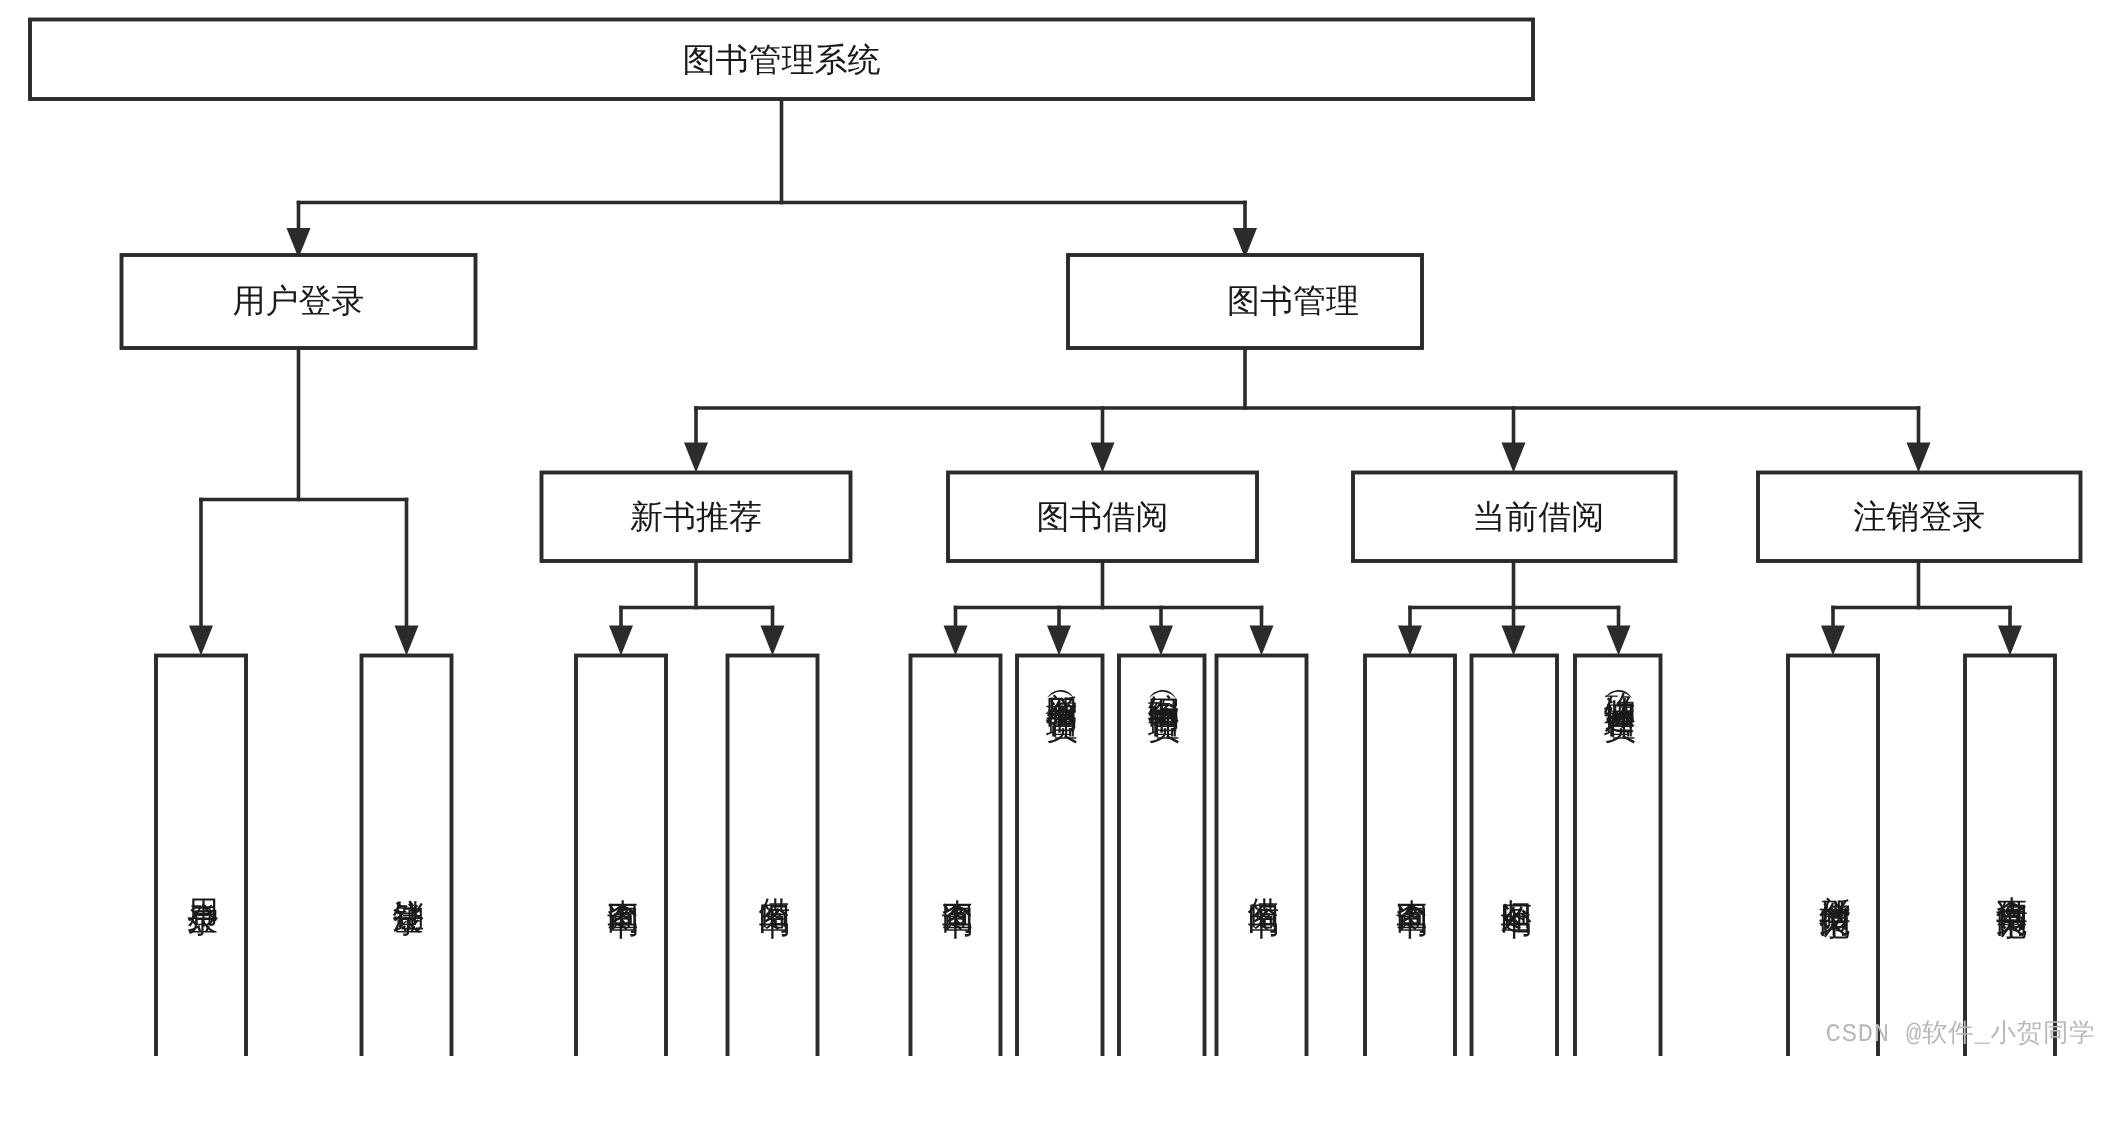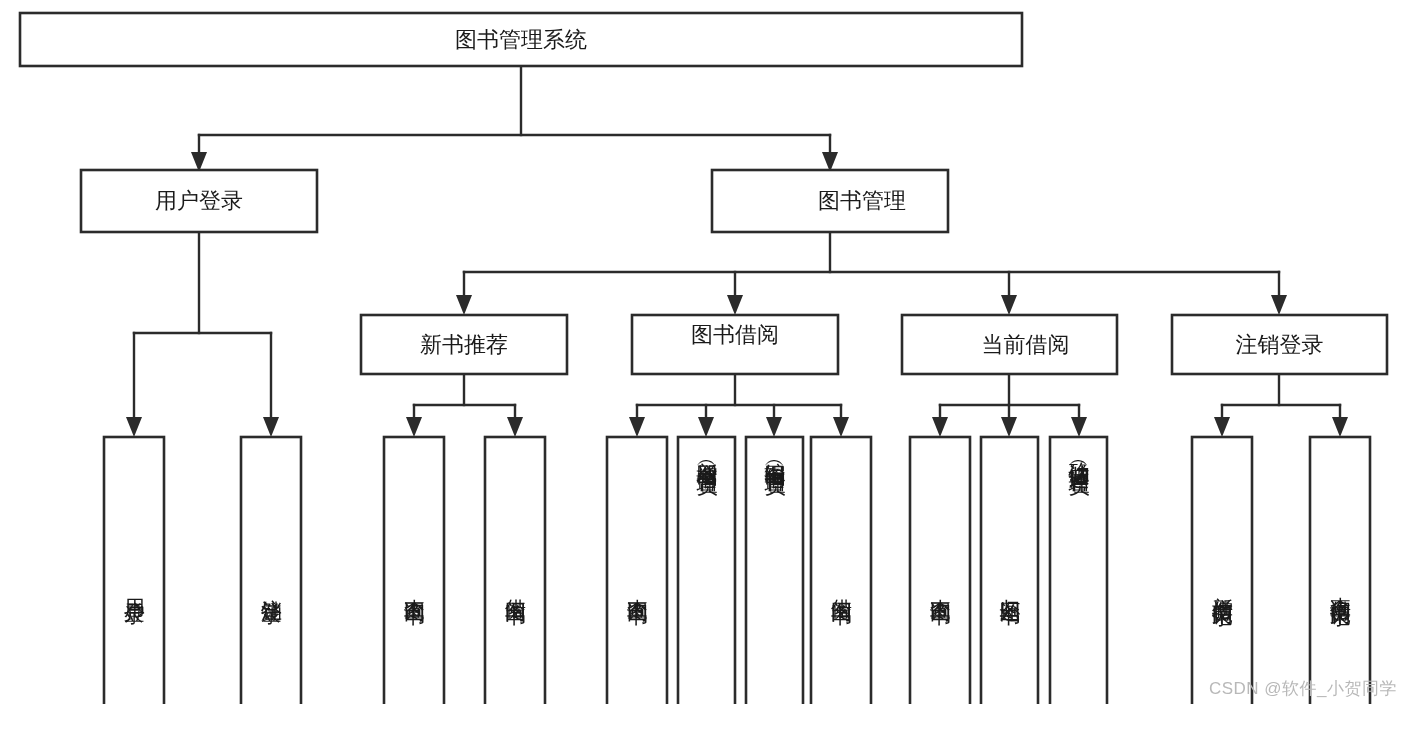--- a/index.html
+++ b/index.html
@@ -65,21 +65,21 @@
     font-family: "Liberation Sans", "DejaVu Sans", sans-serif;
     font-size: 22px;
     color: #1a1a1a;
     white-space: nowrap;
     pointer-events: none;
   }
   #watermark {
     position: absolute;
     right: 8px;
     bottom: 4px;
-    font-family: Liberation Sans, sans-serif;
+    font-family: Liberation Mono, monospace;
     font-size: 17px;
     color: #b8b8b8;
     letter-spacing: 0.5px;
     white-space: nowrap;
     pointer-events: none;
   }
 </style>
 </head>
 <body>
 
@@ -188,21 +188,21 @@
     <rect class="node-box" x="1192" y="437" width="60" height="298"></rect>
     <rect class="node-box" x="1310" y="437" width="60" height="298"></rect>
   </svg>
 
   <div class="htext" style="left:20px; top:13px; width:1002px; height:53px;">图书管理系统</div>
 
   <div class="htext" style="left:81px; top:170px; width:236px; height:62px;">用户登录</div>
   <div class="htext" style="left:744px; top:170px; width:236px; height:62px;">图书管理</div>
 
   <div class="htext" style="left:361px; top:315px; width:206px; height:59px;font-family:Liberation Mono, monospace;">新书推荐</div>
-  <div class="htext" style="left:632px; top:305px; width:206px; height:59px;">图书借阅</div>
+  <div class="htext" style="left:632px; top:315px; width:206px; height:59px;">图书借阅</div>
   <div class="htext" style="left:902px; top:315px; width:215px; height:59px;padding-left:16px;">当前借阅</div>
   <div class="htext" style="left:1172px; top:315px; width:215px; height:59px;">注销登录</div>
 
   <div class="vtext" style="left:104px; top:437px; width:60px; height:298px;">用户登录</div>
   <div class="vtext" style="left:241px; top:437px; width:60px; height:298px;">注销登录</div>
 
   <div class="vtext" style="left:384px; top:437px; width:60px; height:298px;">查询图书</div>
   <div class="vtext" style="left:485px; top:437px; width:60px; height:298px;">借阅图书</div>
 
   <div class="vtext" style="left:607px; top:437px; width:60px; height:298px;">查询图书</div>

